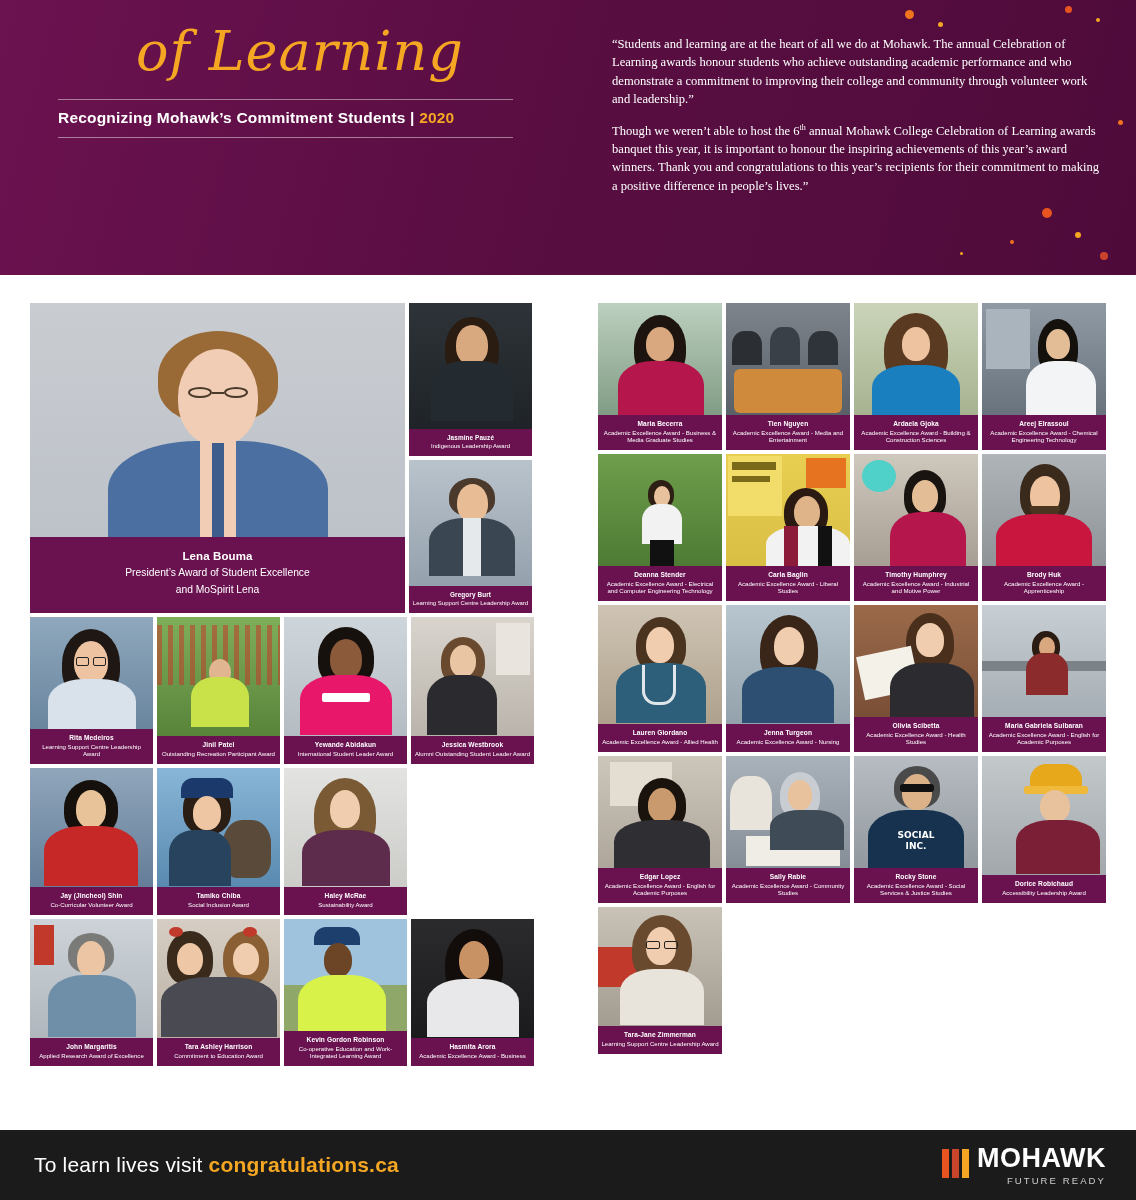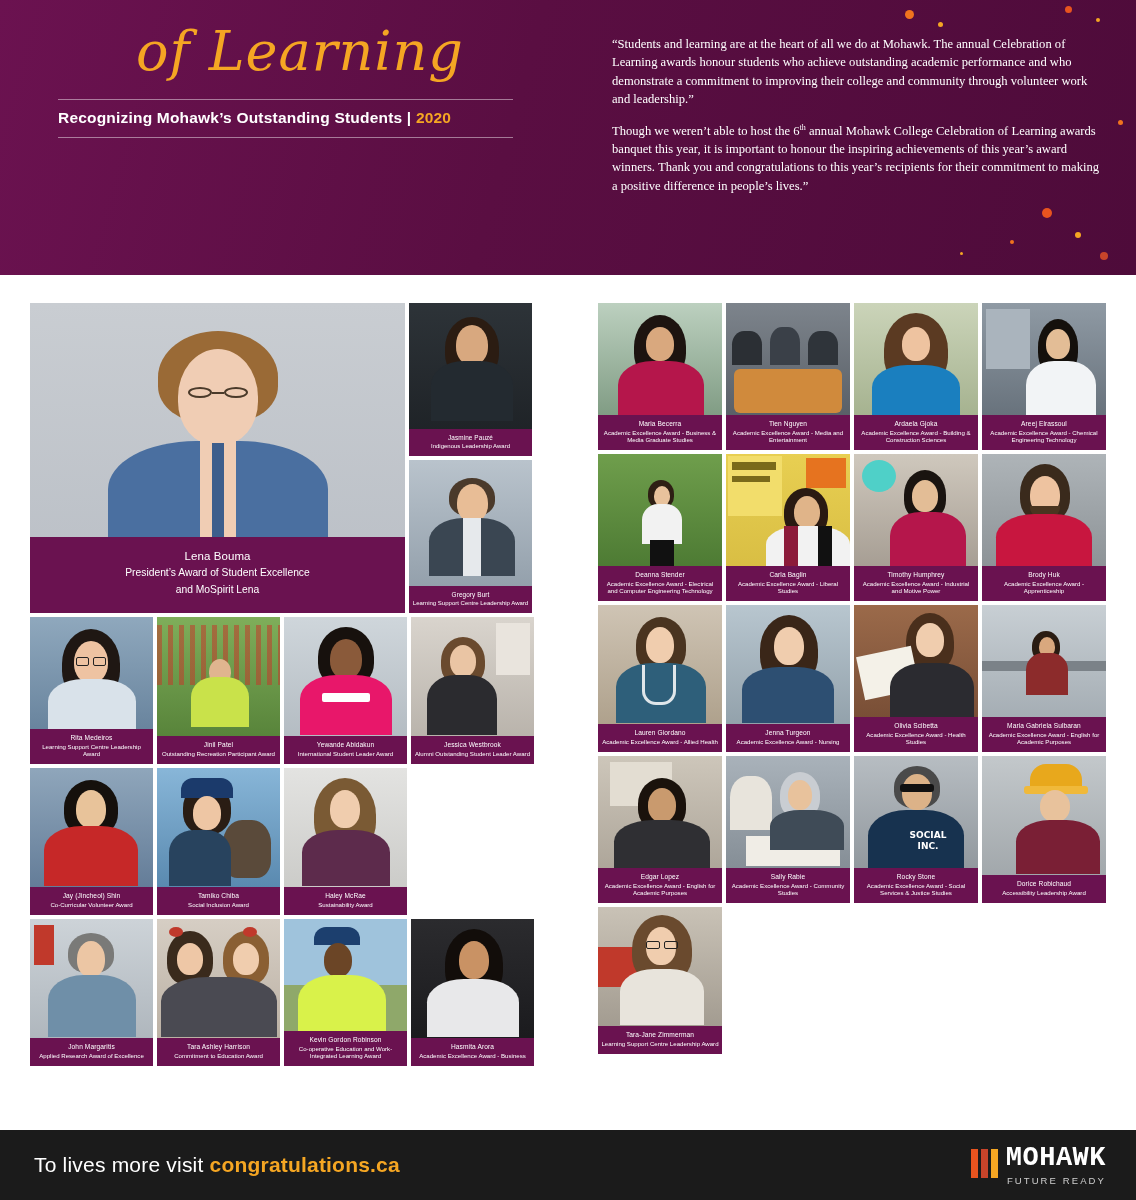--- a/index.html
+++ b/index.html
@@ -62,21 +62,21 @@
 
   .row { display: flex; gap: 4px; margin-bottom: 4px; }
 
   .card { position: relative; overflow: hidden; background: #d8d8d8; }
   .cap {
     position: absolute; left: 0; right: 0; bottom: 0;
     background: #6a1250;
     color: #fff; text-align: center;
     padding: 5px 3px 6px;
   }
-  .cap .nm { font-size: 6.6px; font-weight: normal; line-height: 1.25; letter-spacing: .1px; }
+  .cap .nm { font-size: 6.6px; font-weight: bold; line-height: 1.25; letter-spacing: .1px; }
   .cap .aw { font-size: 6.1px; line-height: 1.25; margin-top: 1px; }
 
   
   .hero { width: 375px; height: 310px; }
   .hero .cap { padding: 12px 8px 16px; }
   .hero .cap .nm { font-size: 11.5px; }
   .hero .cap .aw { font-size: 10.3px; margin-top: 3px; line-height: 1.35; }
 
   .tall { width: 123px; height: 153px; }
   .tall .cap .nm { font-size: 6.4px; }
@@ -90,21 +90,21 @@
     position: relative; width: 1136px; height: 70px; background: #1b1b1b;
     display: flex; align-items: center;
   }
   .footer-text {
     margin-left: 34px; color: #ffffff; font-size: 21px; letter-spacing: .2px;
   }
   .footer-text .url { color: #f5a623; font-weight: bold; }
   .logo { position: absolute; right: 30px; top: 16px; display: flex; align-items: flex-start; }
   .logo-bars { display: flex; gap: 3px; margin-right: 8px; margin-top: 3px; }
   .logo-bars i { display: block; width: 7px; height: 29px; }
-  .logo-word { color: #fff; font-family: Liberation Mono, monospace; font-weight: bold; font-size: 27px; letter-spacing: .5px; line-height: .95; }
+  .logo-word { color: #fff; font-family: Liberation Sans, sans-serif; font-weight: bold; font-size: 27px; letter-spacing: .5px; line-height: .95; }
   .logo-sub { color: #cfcfcf; font-size: 9.5px; letter-spacing: 2.1px; text-align: right; margin-top: 3px; }
 
   
   .ph { position: absolute; inset: 0; }
   .bg { position: absolute; inset: 0; }
   .head { position: absolute; border-radius: 50% 50% 45% 45%; }
   .torso { position: absolute; border-radius: 40% 40% 0 0; }
   .hair { position: absolute; border-radius: 50% 50% 40% 40%; }
 </style>
 </head>
@@ -121,21 +121,21 @@
     <span class="dot" style="left:1010px;top:240px;width:4px;height:4px;background:#f0731e;"></span>
     <span class="dot" style="left:1100px;top:252px;width:8px;height:8px;background:#c8442a;"></span>
     <span class="dot" style="left:960px;top:252px;width:3px;height:3px;background:#f5a623;"></span>
     <span class="dot" style="left:1118px;top:120px;width:5px;height:5px;background:#f0731e;"></span>
   </div>
 
   <div class="hdr-left">
     <div class="title-of">of Learning</div>
     <div class="rule"></div>
     <div class="tagline">
-      <span>Recognizing Mohawk’s Outstanding Students |</span>
+      <span>Recognizing Mohawk’s Commitment Students |</span>
       <span class="yr">2020</span>
     </div>
     <div class="rule" style="margin-top:10px;"></div>
   </div>
 
   <div class="hdr-right">
     <div class="quote">“Students and learning are at the heart of all we do at Mohawk. The annual Celebration of Learning awards honour students who achieve outstanding academic performance and who demonstrate a commitment to improving their college and community through volunteer work and leadership.”</div>
     <div class="quote">
       <span>Though we weren’t able to host the 6</span><sup>th</sup><span> annual Mohawk College Celebration of Learning awards banquet this year, it is important to honour the inspiring achievements of this year’s award winners. Thank you and congratulations to this year’s recipients for their commitment to making a positive difference in people’s lives.”</span>
     </div>
@@ -545,21 +545,21 @@
           <div class="aw">Academic Excellence Award - Community Studies</div>
         </div>
       </div>
       <div class="card rsq">
         <div class="ph">
           <div class="bg" style="background:linear-gradient(180deg,#b7bdc2,#868d93);"></div>
           <div class="hair" style="left:40px;top:10px;width:46px;height:42px;background:#4a4a4a;"></div>
           <div class="head" style="left:48px;top:18px;width:30px;height:36px;background:#dcb288;"></div>
           <div style="position:absolute;left:46px;top:28px;width:34px;height:8px;background:#111;border-radius:3px;"></div>
           <div class="torso" style="left:14px;top:54px;width:96px;height:64px;background:#17324f;"></div>
-          <div style="position:absolute;left:46px;top:74px;width:56px;height:24px;color:#fff;font:bold 9px 'DejaVu Sans',sans-serif;text-align:center;line-height:11px;">SOCIAL<br>INC.</div>
+          <div style="position:absolute;left:34px;top:74px;width:56px;height:24px;color:#fff;font:bold 9px 'DejaVu Sans',sans-serif;text-align:center;line-height:11px;">SOCIAL<br>INC.</div>
         </div>
         <div class="cap">
           <div class="nm">Rocky Stone</div>
           <div class="aw">Academic Excellence Award - Social Services &amp; Justice Studies</div>
         </div>
       </div>
       <div class="card rsq">
         <div class="ph">
           <div class="bg" style="background:linear-gradient(180deg,#c3c8cb,#9aa0a4);"></div>
           <div style="position:absolute;left:48px;top:8px;width:52px;height:26px;background:#e8a81c;border-radius:16px 16px 0 0;"></div>
@@ -589,21 +589,21 @@
           <div class="nm">Tara-Jane Zimmerman</div>
           <div class="aw">Learning Support Centre Leadership Award</div>
         </div>
       </div>
     </div>
   </div>
 </div>
 
 <div class="footer">
   <div class="footer-text">
-    <span>To lives more visit </span><span class="url">congratulations.ca</span>
+    <span>To learn lives visit </span><span class="url">congratulations.ca</span>
   </div>
   <div class="logo">
     <div class="logo-bars">
       <i style="background:#e8541f;"></i>
         <i style="background:#c8442a;"></i>
         <i style="background:#f5a623;"></i>
     </div>
     <div>
       <div class="logo-word">MOHAWK</div>
       <div class="logo-sub">FUTURE READY</div>

